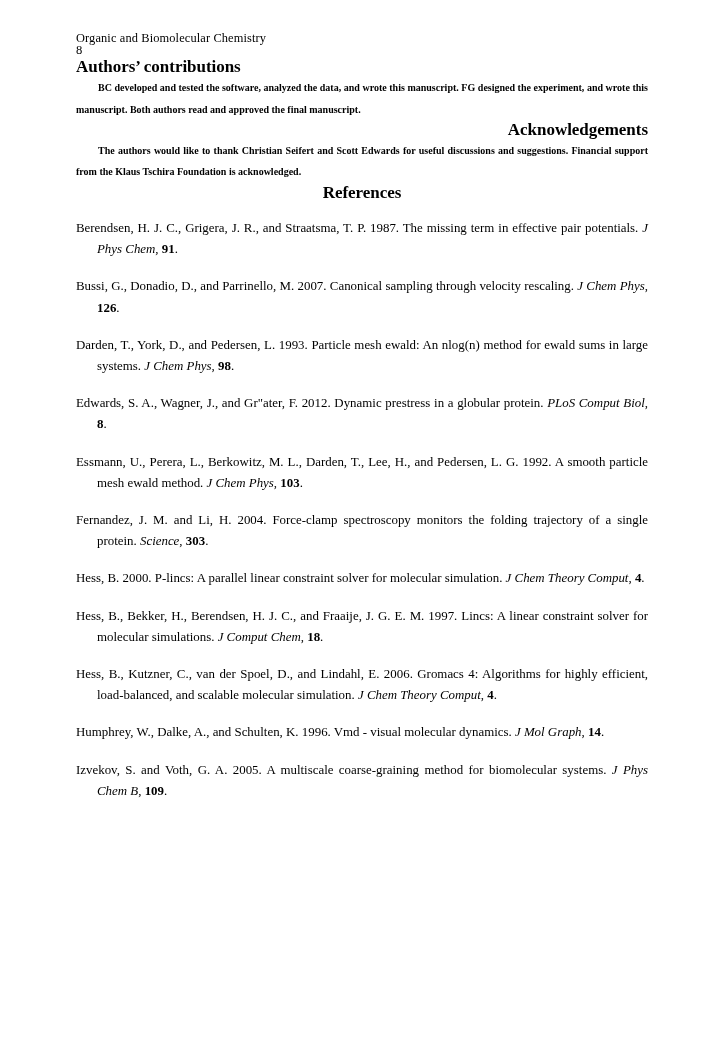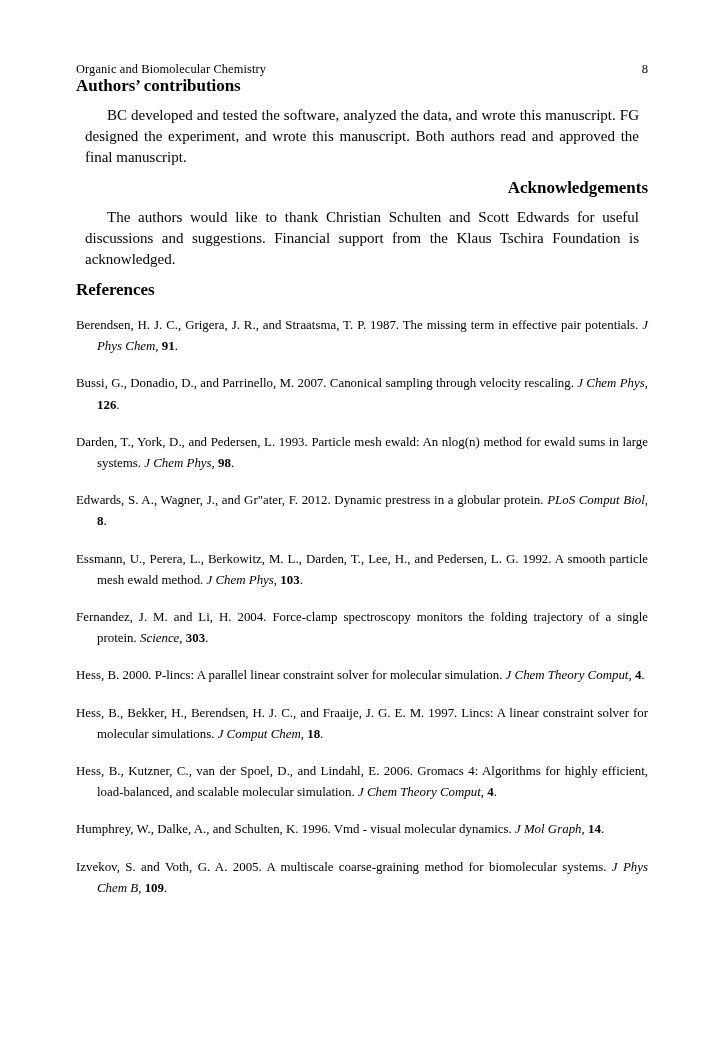--- a/index.html
+++ b/index.html
@@ -25,52 +25,54 @@
     left: 76px;
     top: 0;
     width: 572px;
   }
 
   
   .running-header {
     display: flex;
     align-items: baseline;
     justify-content: space-between;
-    padding-top: 63px;
+    padding-top: 32px;
     font-size: 12.4px;
     line-height: 1;
+    flex-direction: column;
   }
   .running-header .journal-title {
     letter-spacing: 0.01em;
   }
   .running-header .page-number {
     font-size: 12.6px;
   }
 
   
   h2.section-heading {
     font-size: 17px;
     font-weight: bold;
     margin: 0;
     line-height: 1.2;
     letter-spacing: -0.002em;
   }
   .sec-authors   { margin-top: 43px; }
   .sec-ack       { margin-top: 50px; text-align: right; }
-  .sec-refs      { margin-top: 49px; }
+  .sec-refs      { margin-top: 49px; text-align: center; }
 
   
   p.body-par {
-    font-size: 15px;
+    font-size: 10px;
     line-height: 21.2px;
-    margin: 9px;
+    margin: 0;
     text-align: justify;
     text-indent: 22px;
     -webkit-hyphens: none;
     hyphens: none;
+    font-weight: bold;
   }
   .par-authors { margin-top: 13px; }
   .par-ack     { margin-top: 13px; }
 
   
   .reference-list {
     margin-top: 15px;
   }
   .reference-item {
     font-size: 12.9px;
@@ -95,21 +97,21 @@
 
     <div class="running-header">
       <span class="journal-title">Organic and Biomolecular Chemistry</span>
       <span class="page-number">8</span>
     </div>
 
     <h2 class="section-heading sec-authors">Authors’ contributions</h2>
     <p class="body-par par-authors">BC developed and tested the software, analyzed the data, and wrote this manuscript. FG designed the experiment, and wrote this manuscript. Both authors read and approved the final manuscript.</p>
 
     <h2 class="section-heading sec-ack">Acknowledgements</h2>
-    <p class="body-par par-ack">The authors would like to thank Christian Schulten and Scott Edwards for useful discussions and suggestions. Financial support from the Klaus Tschira Foundation is acknowledged.</p>
+    <p class="body-par par-ack">The authors would like to thank Christian Seifert and Scott Edwards for useful discussions and suggestions. Financial support from the Klaus Tschira Foundation is acknowledged.</p>
 
     <h2 class="section-heading sec-refs">References</h2>
     <div class="reference-list">
         <p class="reference-item"><span>Berendsen, H. J. C., Grigera, J. R., and Straatsma, T. P. 1987. The missing term in effective pair potentials. </span><span class="journal">J Phys Chem</span><span>, </span><span class="volume">91</span><span>.</span></p>
         <p class="reference-item"><span>Bussi, G., Donadio, D., and Parrinello, M. 2007. Canonical sampling through velocity rescaling. </span><span class="journal">J Chem Phys</span><span>, </span><span class="volume">126</span><span>.</span></p>
         <p class="reference-item"><span>Darden, T., York, D., and Pedersen, L. 1993. Particle mesh ewald: An nlog(n) method for ewald sums in large systems. </span><span class="journal">J Chem Phys</span><span>, </span><span class="volume">98</span><span>.</span></p>
         <p class="reference-item"><span>Edwards, S. A., Wagner, J., and Gr"ater, F. 2012. Dynamic prestress in a globular protein. </span><span class="journal">PLoS Comput Biol</span><span>, </span><span class="volume">8</span><span>.</span></p>
         <p class="reference-item"><span>Essmann, U., Perera, L., Berkowitz, M. L., Darden, T., Lee, H., and Pedersen, L. G. 1992. A smooth particle mesh ewald method. </span><span class="journal">J Chem Phys</span><span>, </span><span class="volume">103</span><span>.</span></p>
         <p class="reference-item"><span>Fernandez, J. M. and Li, H. 2004. Force-clamp spectroscopy monitors the folding trajectory of a single protein. </span><span class="journal">Science</span><span>, </span><span class="volume">303</span><span>.</span></p>
         <p class="reference-item"><span>Hess, B. 2000. P-lincs: A parallel linear constraint solver for molecular simulation. </span><span class="journal">J Chem Theory Comput</span><span>, </span><span class="volume">4</span><span>.</span></p>

